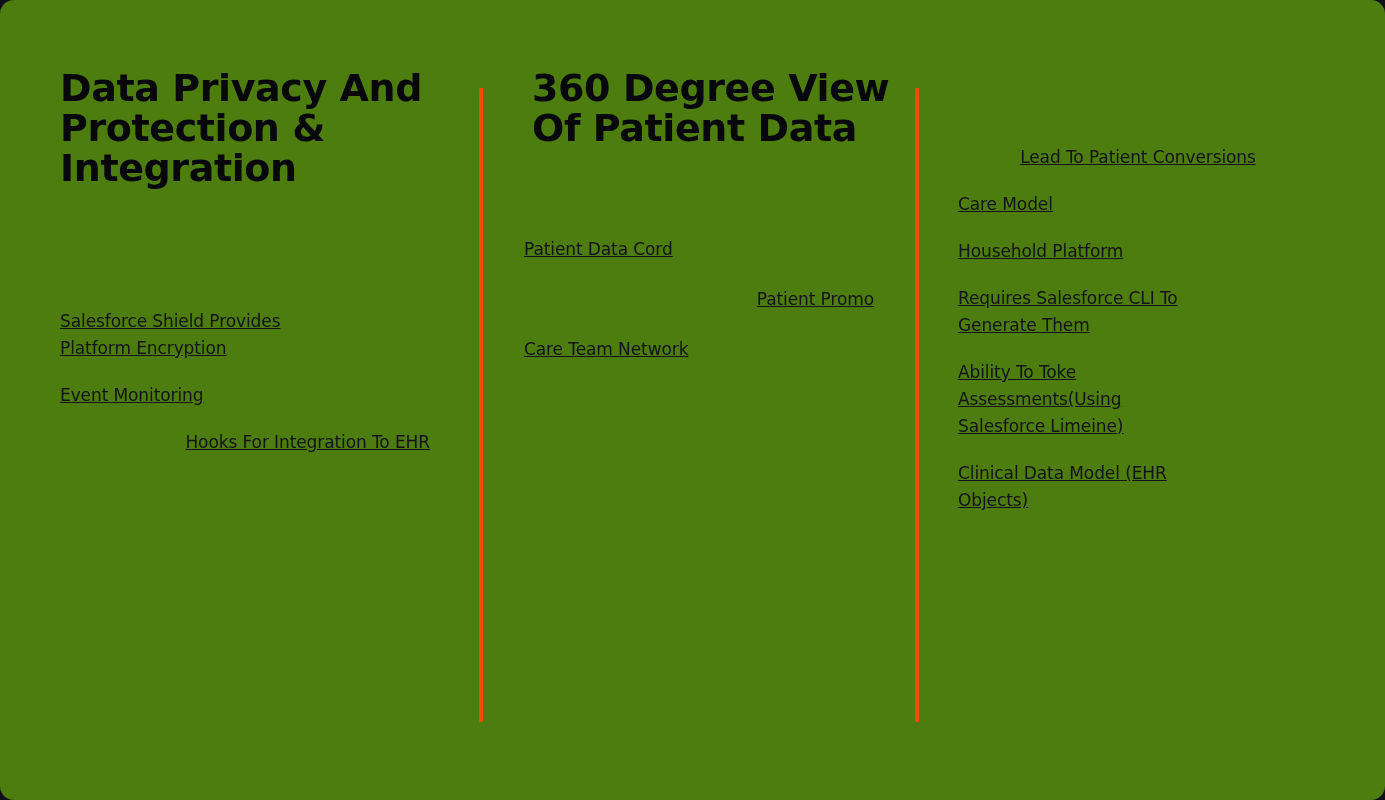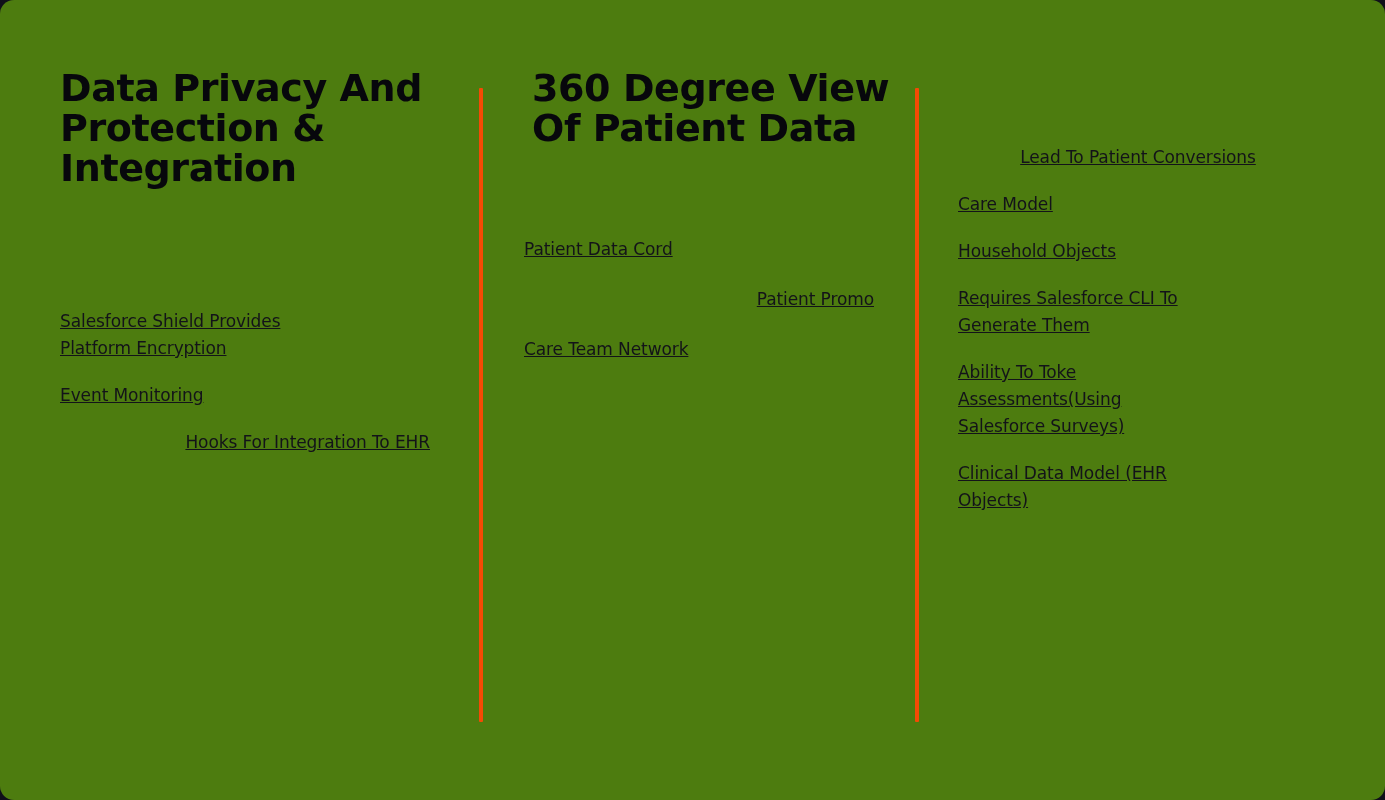--- a/index.html
+++ b/index.html
@@ -130,25 +130,25 @@
         <li class="item" style="color: rgb(19, 19, 25);">Patient Data Cord</li>
         <li class="item" style="color: rgb(19, 19, 25); text-align: right;">Patient Promo</li>
         <li class="item" style="color: rgb(19, 19, 25);">Care Team Network</li>
       </ul>
     </div>
 
     <div class="col col-3">
       <ul class="item-list">
         <li class="item" style="color: rgb(19, 19, 25); text-align: center;">Lead To Patient Conversions</li>
         <li class="item" style="color: rgb(19, 19, 25);">Care Model</li>
-        <li class="item" style="color: rgb(19, 19, 25);">Household Objects</li>
+        <li class="item" style="color: rgb(19, 19, 25);">Household Platform</li>
         <li class="item" style="color: rgb(19, 19, 25);">Requires Salesforce CLI To
 Generate Them</li>
         <li class="item" style="color: rgb(19, 19, 25);">Ability To Toke
 Assessments(Using
-Salesforce  Surveys)</li>
+Salesforce  Limeine)</li>
         <li class="item" style="color: rgb(19, 19, 25);">Clinical Data Model (EHR
 Objects)</li>
       </ul>
     </div>
 
   </div>
 </div>
 
 </body></html>

